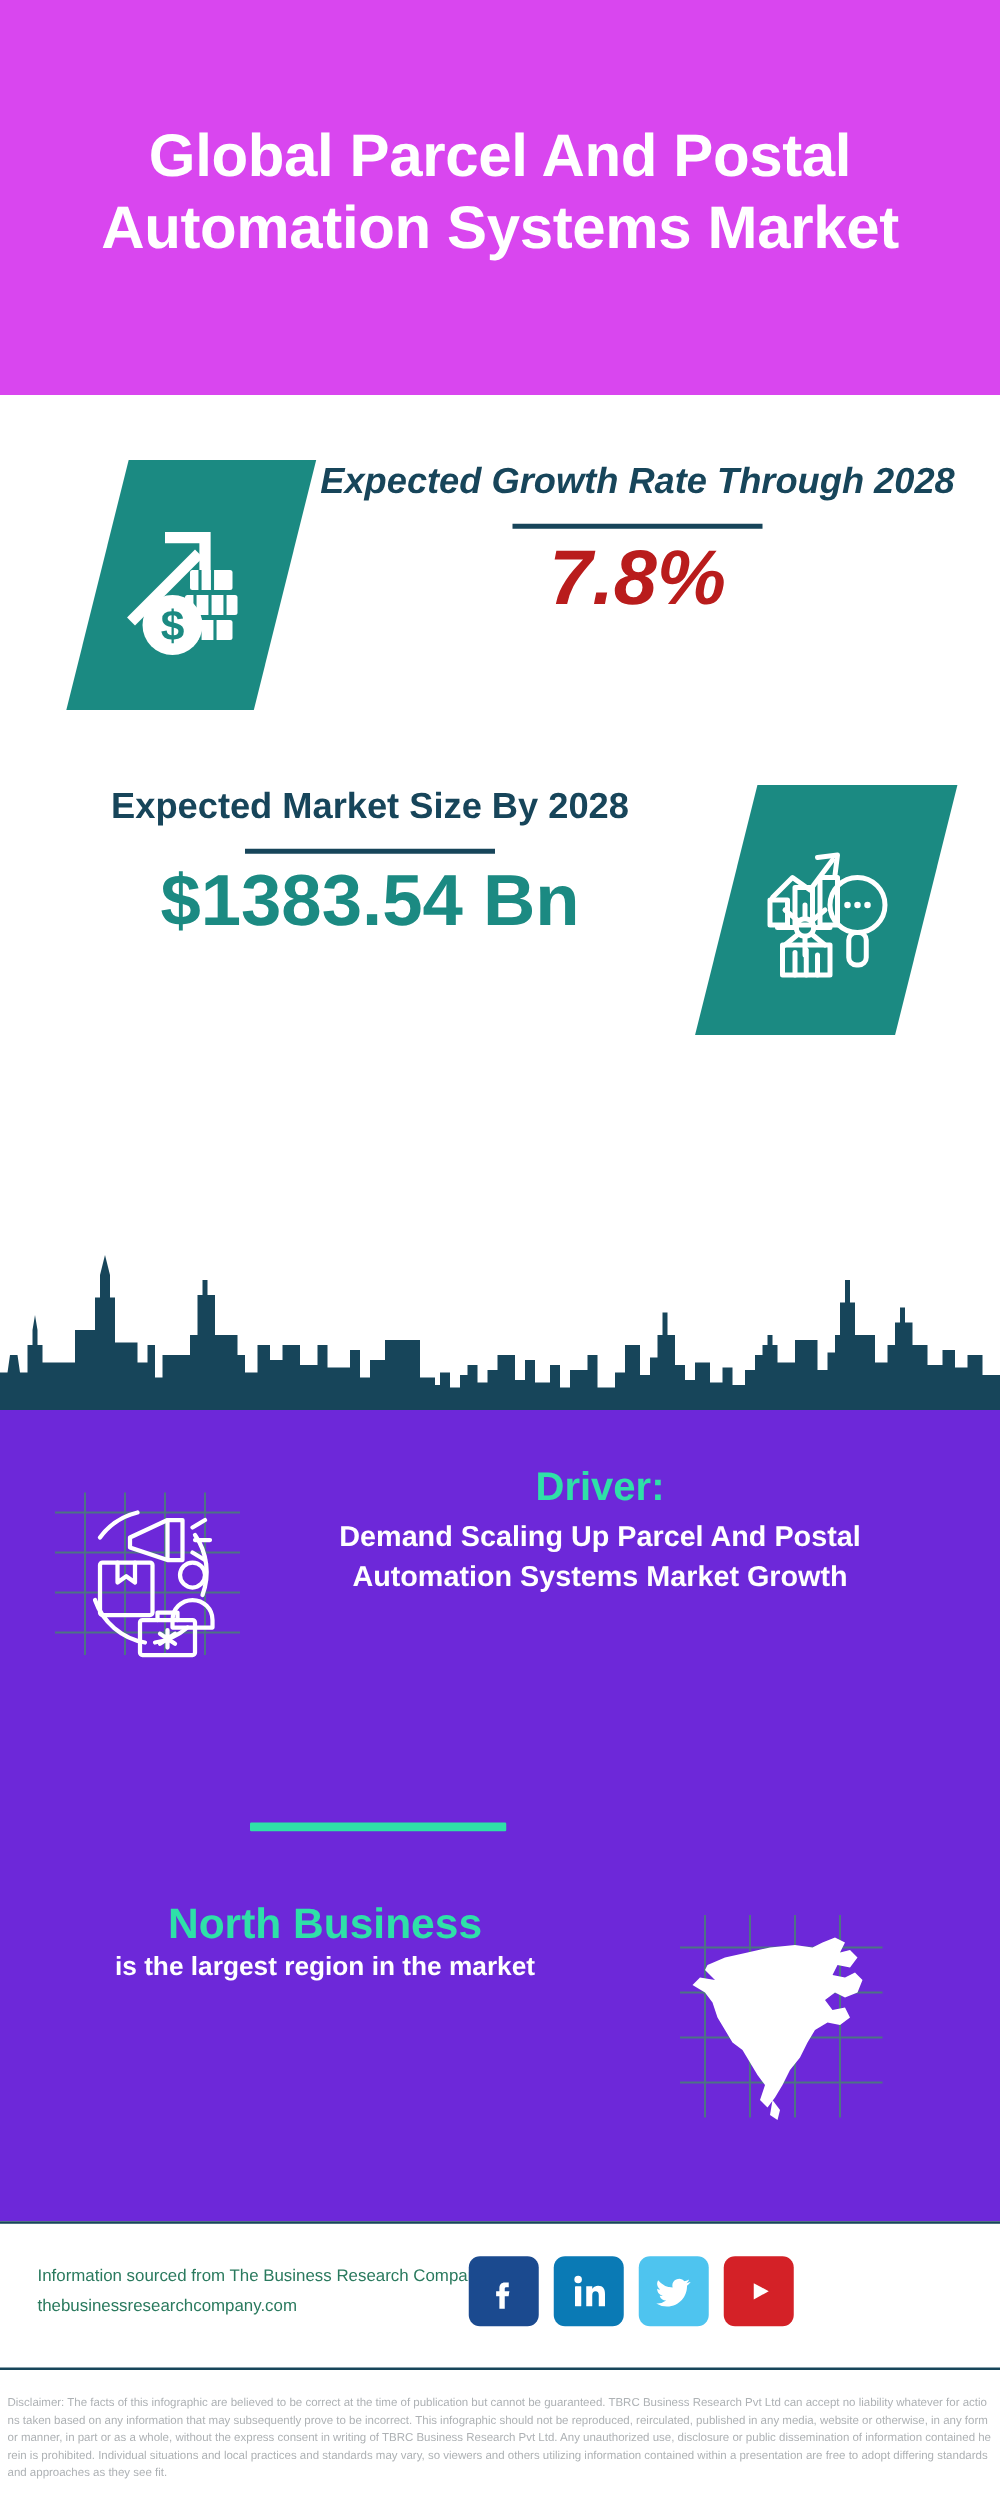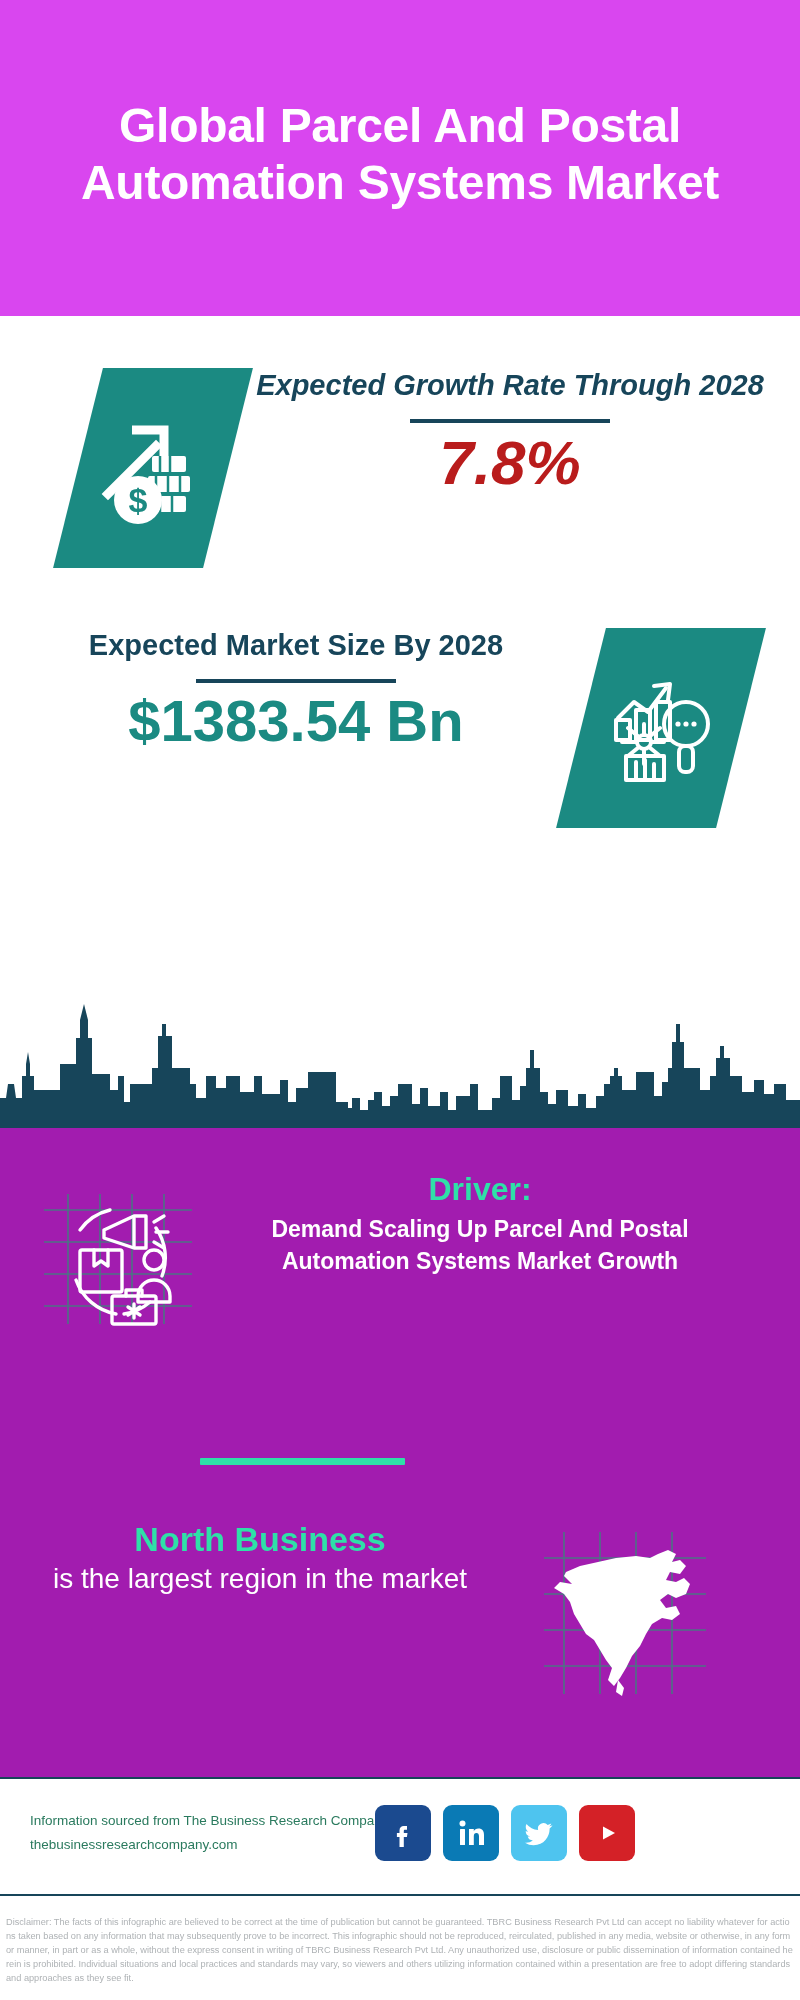--- a/index.html
+++ b/index.html
@@ -81,21 +81,21 @@
 
   
   .skyline-wrap{
     position:absolute;left:0;top:980px;width:800px;height:150px;
   }
   .skyline-wrap svg{display:block;width:800px;height:150px;}
 
   
   .dark-zone{
     position:absolute;left:0;top:1128px;width:800px;height:649px;
-    background:#a21caf;
+    background:#6d28d9;
   }
 
   .driver-block{
     position:absolute;left:0;top:50px;width:800px;height:190px;
   }
   .driver-icon{
     position:absolute;left:38px;top:10px;width:160px;height:140px;
   }
   .driver-text{
     position:absolute;left:210px;top:-8px;width:540px;text-align:center;
@@ -115,21 +115,21 @@
   .region-block{
     position:absolute;left:0;top:390px;width:800px;height:200px;
   }
   .region-text{
     position:absolute;left:30px;top:0;width:460px;text-align:center;
   }
   .region-name{
     color:#2fe0a8;font-size:34px;font-weight:bold;line-height:1.25;
   }
   .region-sub{
-    color:#ffffff;font-size:28px;line-height:1.28;font-weight:normal;
+    color:#ffffff;font-size:21px;line-height:1.28;font-weight:bold;
   }
   .region-map{
     position:absolute;left:540px;top:10px;width:170px;height:170px;
   }
 
   
   .footer{
     position:absolute;left:0;top:1777px;width:800px;height:115px;
     background:#ffffff;
     border-top:2px solid #17455a;

